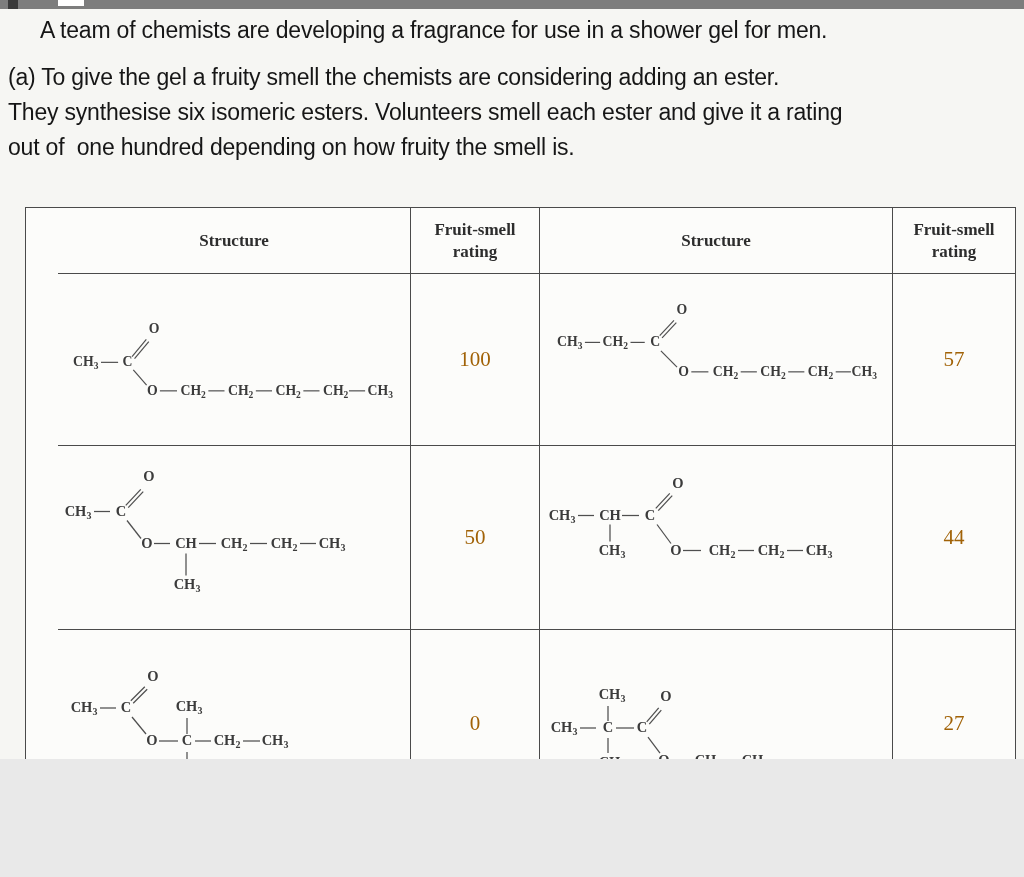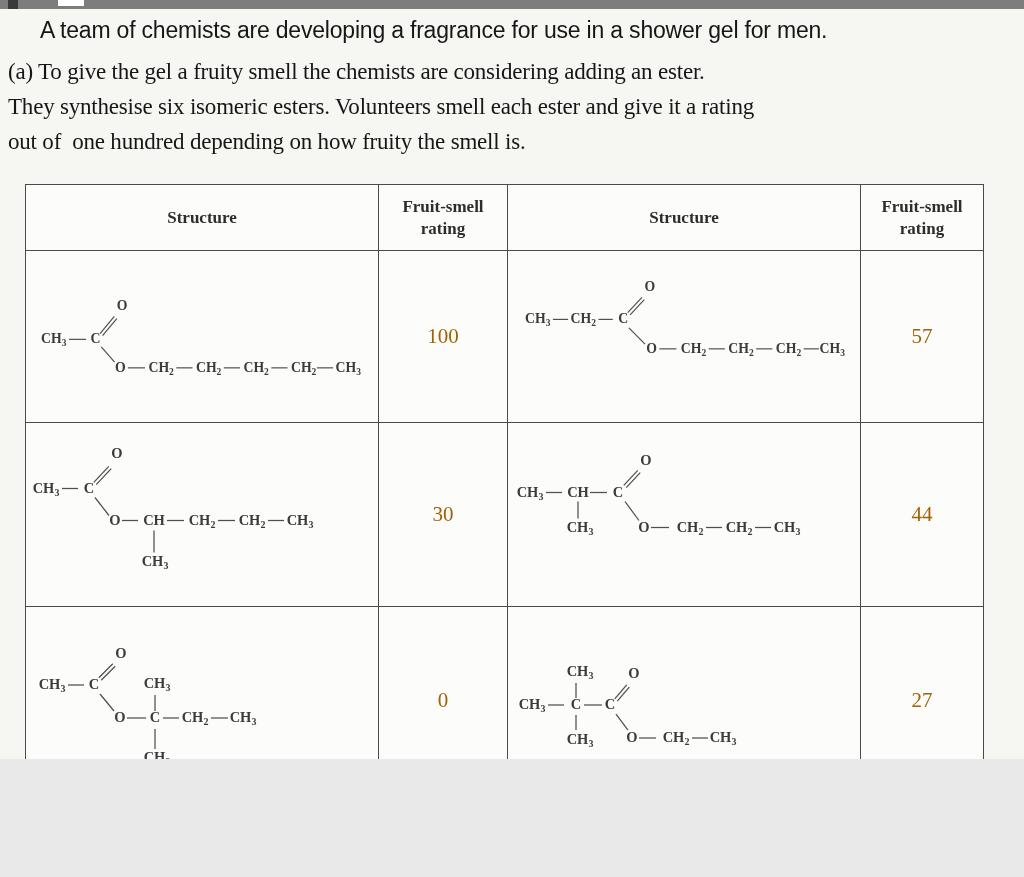--- a/index.html
+++ b/index.html
@@ -2,27 +2,27 @@
 <html style="--page-bg: #f6f6f3; --text: #161616; --top-bar: #7d7d7d; --table-border: #4a4a4a; --bond: #4f4f4f; --struct-text: #3b3b3b;"><head>
 <meta charset="utf-8">
 <style>
   html,body{margin:0;padding:0;background:#e9e9e9;}
   .page{position:relative;width:1024px;height:759px;background:var(--page-bg,#f6f6f3);
         font-family:"Liberation Sans",sans-serif;color:var(--text,#161616);overflow:hidden;}
   .top-bar{position:absolute;top:0;left:0;width:1024px;height:9px;background:var(--top-bar,#7d7d7d);}
   .top-bar .notch{position:absolute;left:58px;top:0;width:26px;height:6px;background:#ffffff;}
   .top-bar .dark-chip{position:absolute;left:8px;top:0;width:10px;height:9px;background:#3a3a3a;}
   .intro{position:absolute;left:40px;top:17px;width:960px;font-size:23px;letter-spacing:-0.2px;}
-  .para{position:absolute;left:8px;top:54px;width:1000px;font-size:23px;line-height:35px;
-        letter-spacing:-0.2px;white-space:pre-wrap;font-family:Liberation Serif, serif;}
+  .para{position:absolute;left:8px;top:60px;width:1000px;font-size:23px;line-height:35px;
+        letter-spacing:-0.2px;white-space:pre-wrap;}
   .question{position:absolute;left:55px;top:834px;font-size:23px;letter-spacing:-0.2px;}
-  .qtable{position:absolute;left:25px;top:184px;display:grid;
+  .qtable{position:absolute;left:25px;top:207px;display:grid;
           grid-template-columns:353px 129px 353px 122px;
           grid-template-rows:66px 172px 184px 186px;
-          border:1px solid var(--table-border,#4a4a4a);background:#fcfcfa;}
+          border:1px solid var(--table-border,#4a4a4a);background:#fcfcfa;padding-left:32px;}
   .qtable>div{border-right:1px solid var(--table-border,#4a4a4a);
               border-bottom:1px solid var(--table-border,#4a4a4a);min-width:0;min-height:0;}
   .qtable>div:nth-child(4n){border-right:none;}
   .qtable>div:nth-child(n+13){border-bottom:none;}
   .th{display:flex;align-items:center;justify-content:center;text-align:center;
       font-family:"Liberation Serif",serif;font-weight:bold;font-size:17px;line-height:1.25;
       color:#2d2d2d;padding:0 16px;}
   .rating{display:flex;align-items:center;justify-content:center;
           font-family:"Liberation Serif",serif;font-size:21px;color:#a16207;}
   .structure{display:flex;align-items:center;justify-content:center;}
@@ -114,21 +114,21 @@
           <text x="63" y="68"><tspan>C</tspan></text>
           <text x="91" y="33"><tspan>O</tspan></text>
           <text x="89" y="100"><tspan>O</tspan></text>
           <text x="128" y="100"><tspan>CH</tspan></text>
           <text x="176" y="100"><tspan>CH</tspan><tspan class="sub" dy="3">2</tspan></text>
           <text x="226" y="100"><tspan>CH</tspan><tspan class="sub" dy="3">2</tspan></text>
           <text x="274" y="100"><tspan>CH</tspan><tspan class="sub" dy="3">3</tspan></text>
           <text x="129" y="141"><tspan>CH</tspan><tspan class="sub" dy="3">3</tspan></text>
         </svg>
       </div>
-    <div class="rating">30</div>
+    <div class="rating">50</div>
     <div class="structure">
         <svg viewBox="0 0 352 180" preserveAspectRatio="xMidYMid meet" class="mol">
           <line x1="38" y1="68" x2="54" y2="68"></line>
           <line x1="82" y1="68" x2="99" y2="68"></line>
           <line x1="70" y1="77" x2="70" y2="94"></line>
           <line x1="115.75720604398713" y1="60.84005897438798" x2="129.7572060439871" y2="45.84005897438798"></line>
           <line x1="118.24279395601287" y1="63.15994102561202" x2="132.2427939560129" y2="48.15994102561202"></line>
           <line x1="117" y1="77" x2="131" y2="96"></line>
           <line x1="143" y1="103" x2="161" y2="103"></line>
           <line x1="198" y1="103" x2="214" y2="103"></line>

